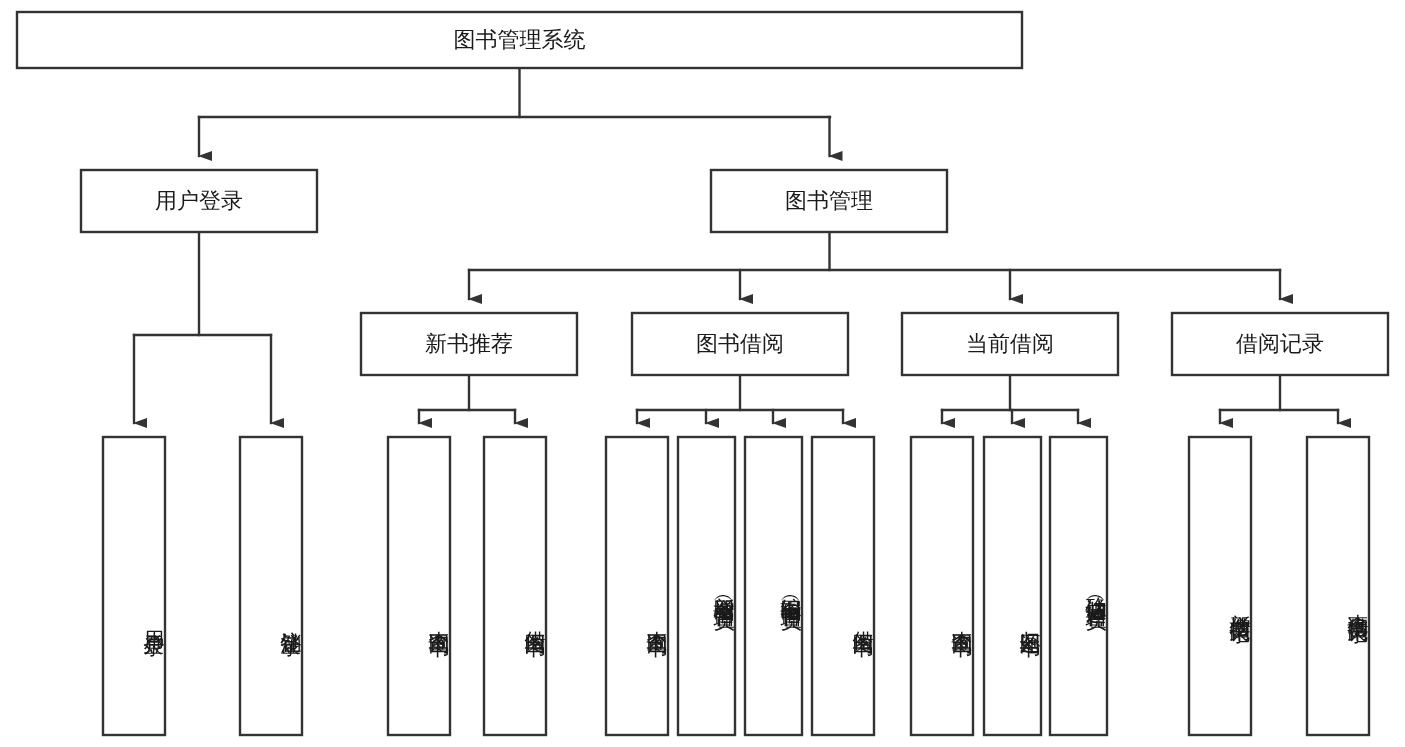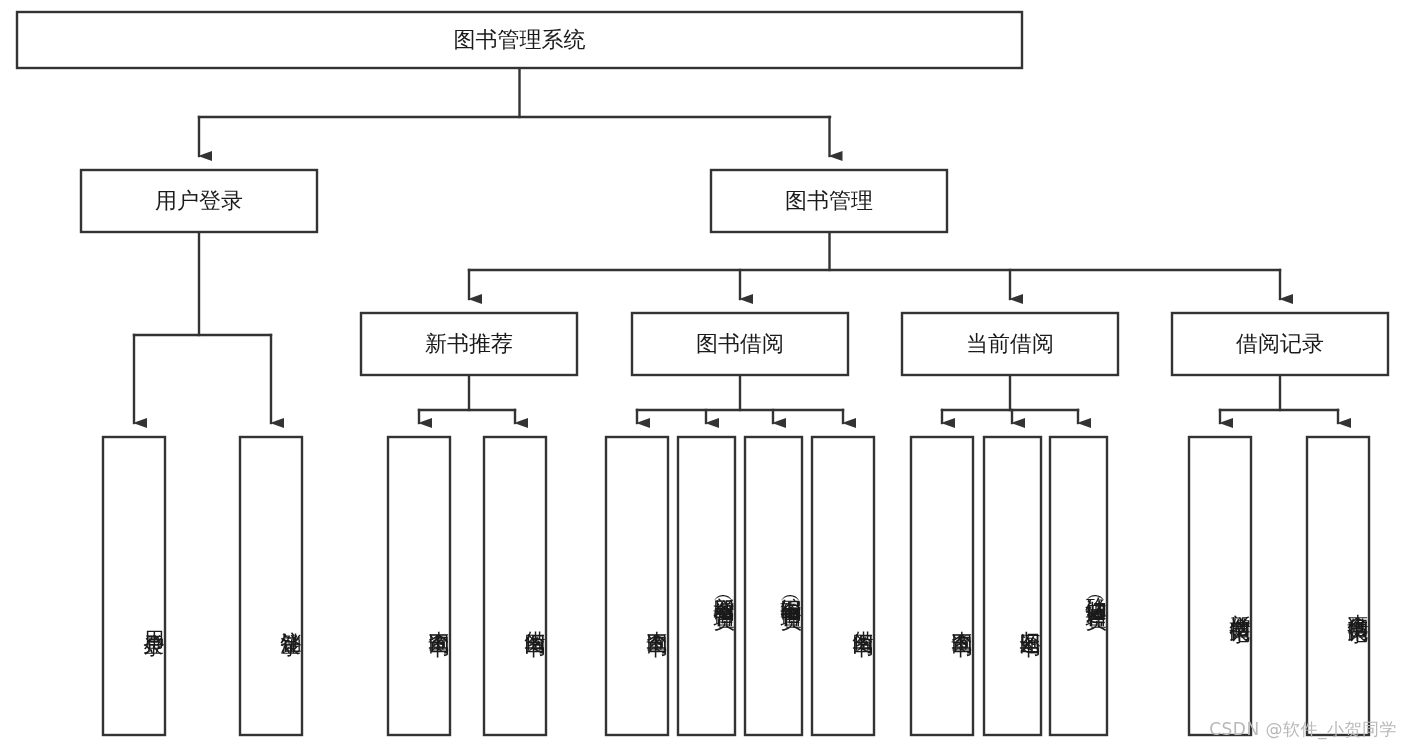--- a/index.html
+++ b/index.html
@@ -198,15 +198,14 @@
   <div class="leaf-label" style="left:606px; top:500px; width:62px; height:235px;">查询图书</div>
   <div class="leaf-label" style="left:678px; top:443px; width:57px; height:292px;">新增图书（管理员）</div>
   <div class="leaf-label" style="left:745px; top:443px; width:57px; height:292px;">编辑图书（管理员）</div>
   <div class="leaf-label" style="left:812px; top:500px; width:62px; height:235px;">借阅图书</div>
   <div class="leaf-label" style="left:911px; top:500px; width:62px; height:235px;">查询图书</div>
   <div class="leaf-label" style="left:984px; top:500px; width:57px; height:235px;">归还图书</div>
   <div class="leaf-label" style="left:1050px; top:443px; width:57px; height:292px;">确认归还（管理员）</div>
   <div class="leaf-label" style="left:1189px; top:470px; width:62px; height:265px;">新增借阅记录</div>
   <div class="leaf-label" style="left:1307px; top:470px; width:62px; height:265px;">查询借阅记录</div>
 
-  <div class="watermark">CSDN @软件_小贺同学</div>
 
 </div>
 
 </body></html>

